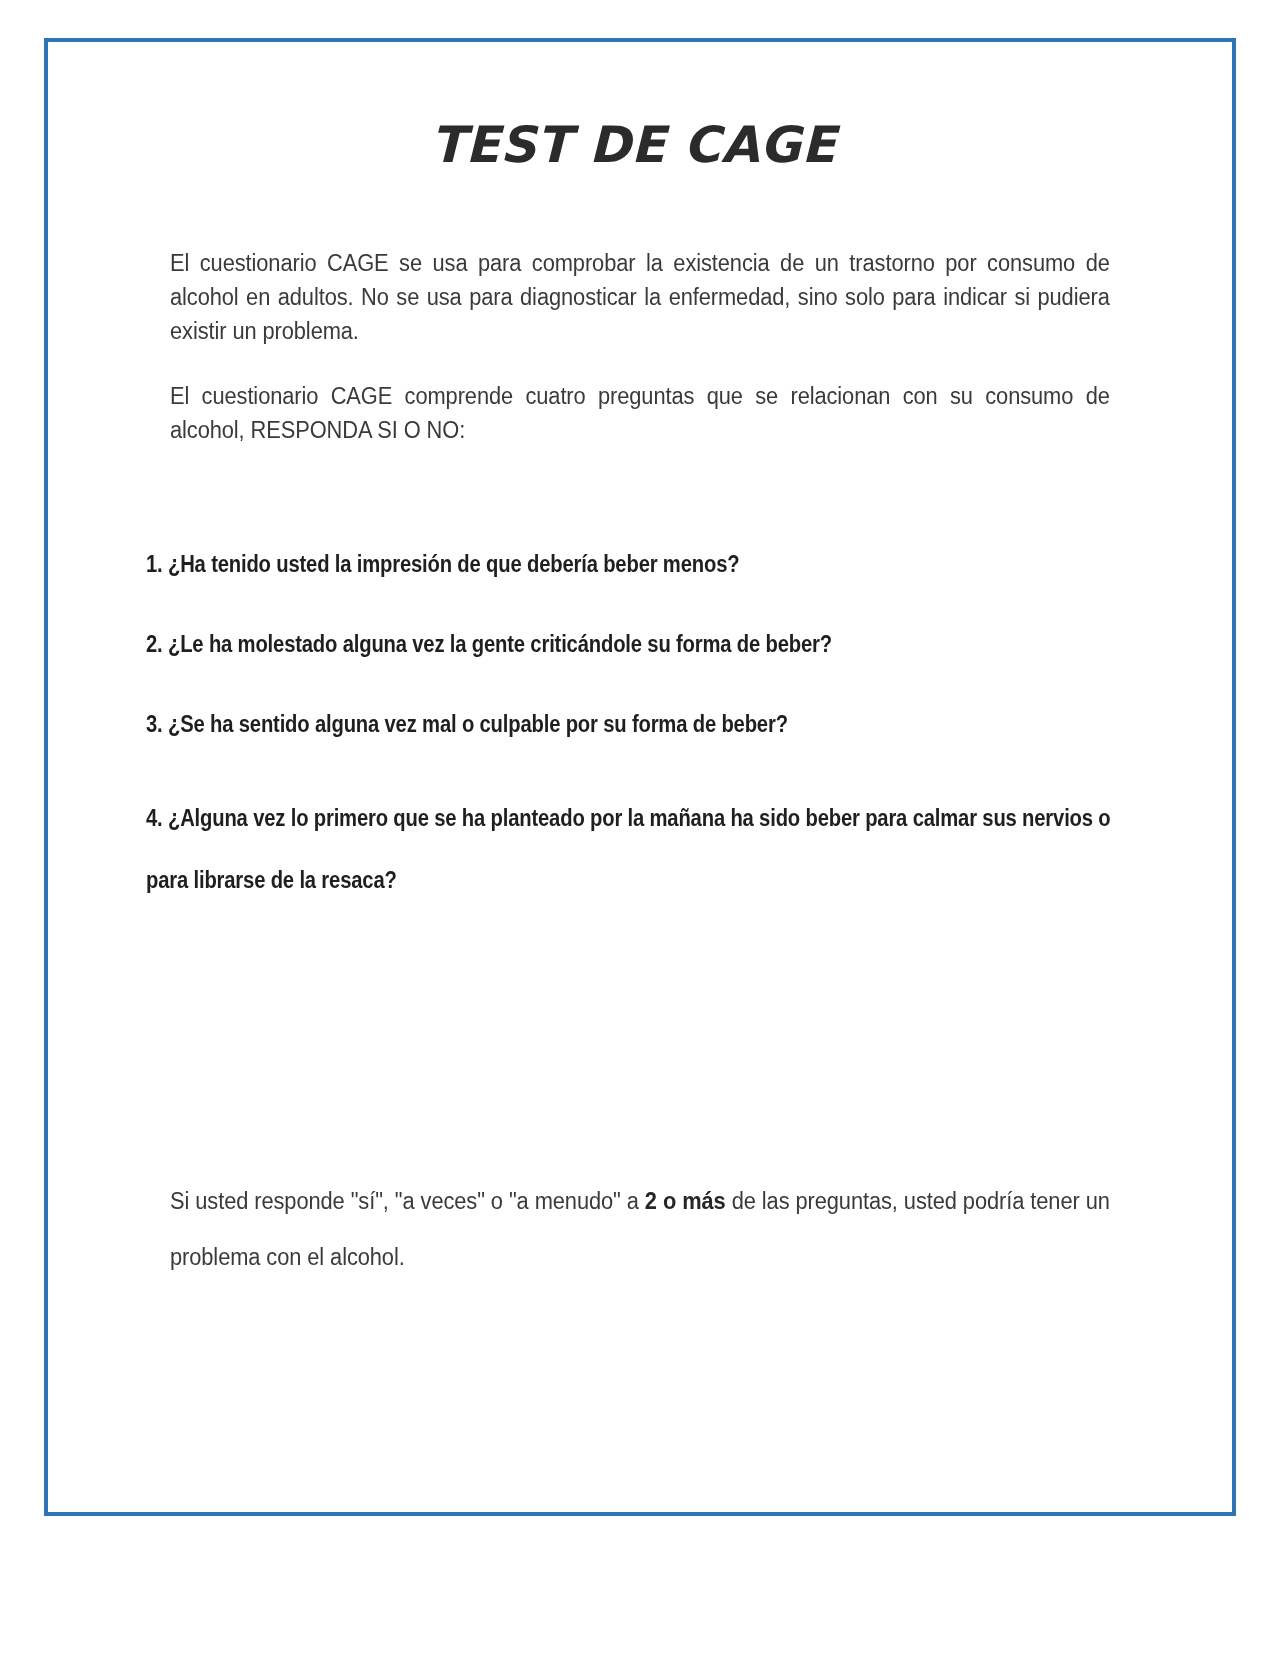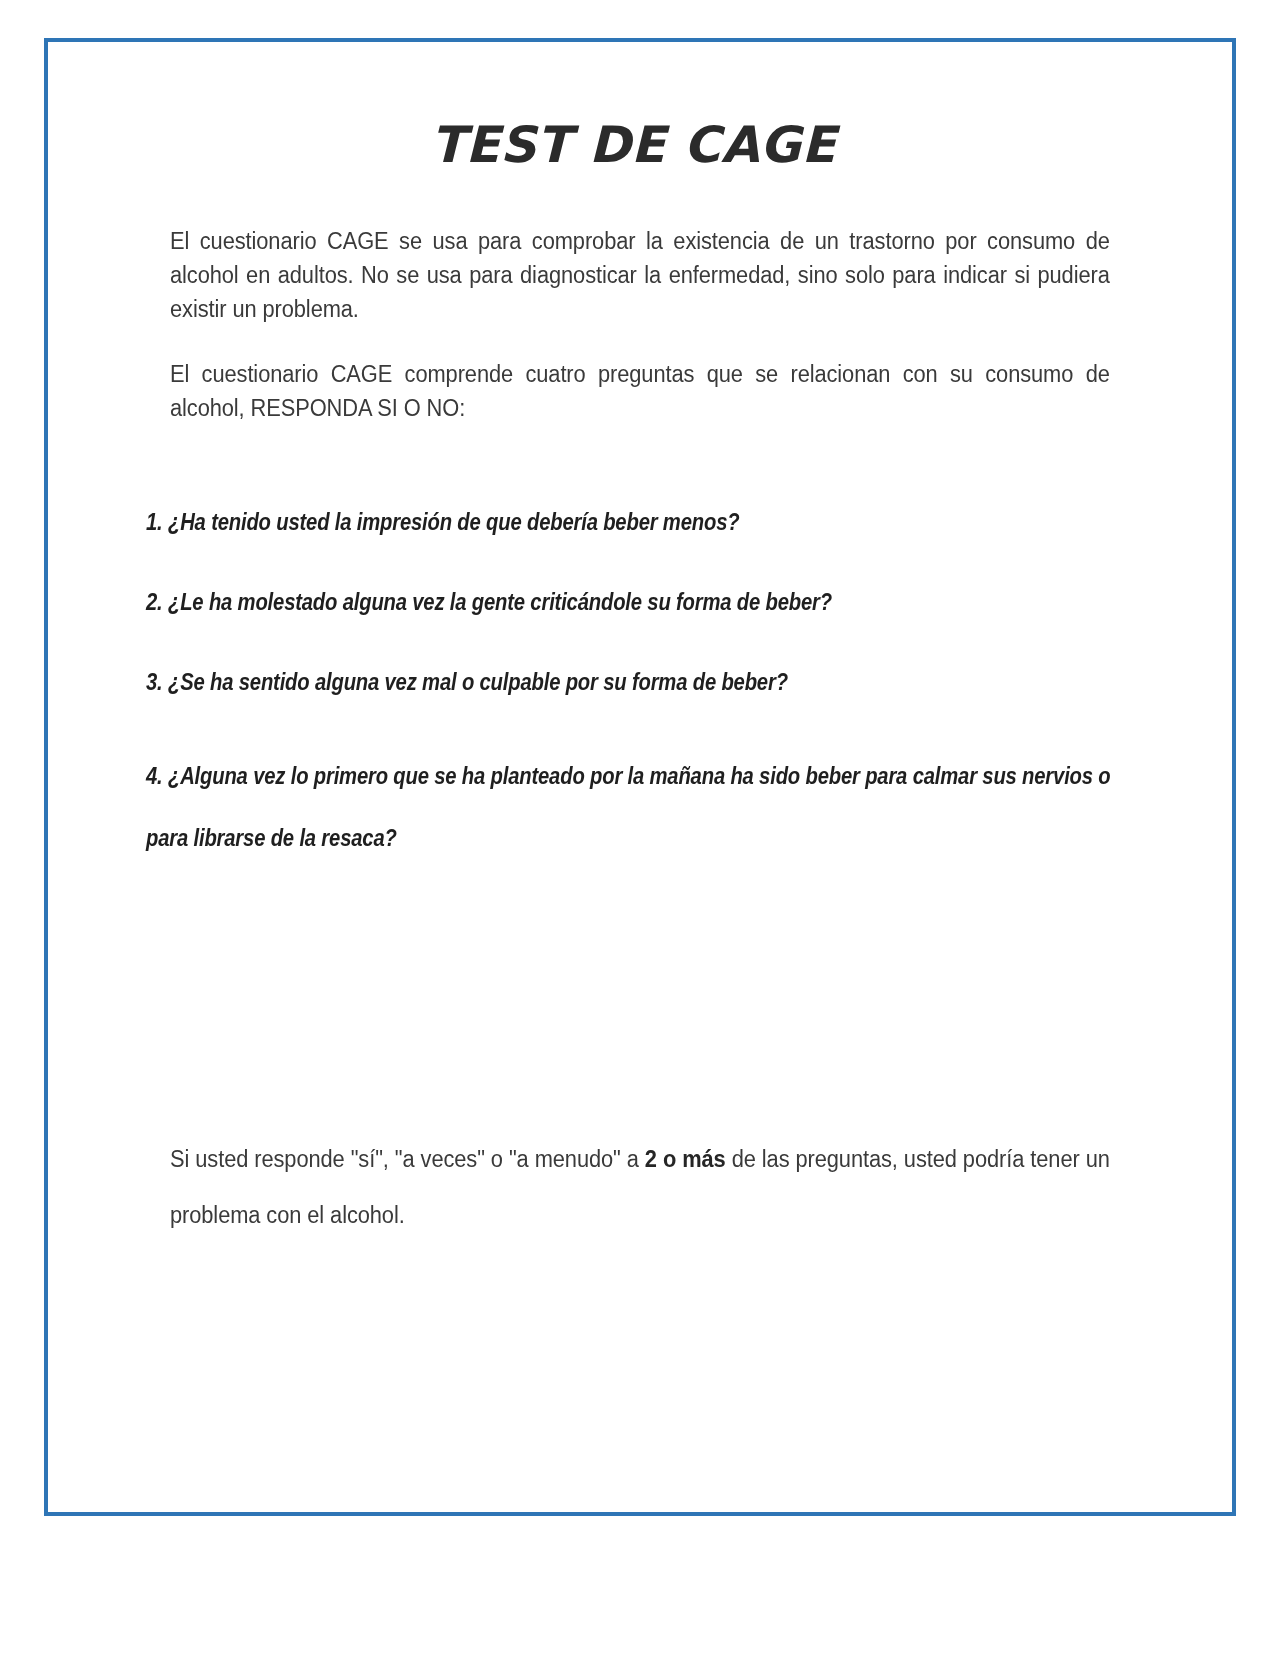--- a/index.html
+++ b/index.html
@@ -51,42 +51,41 @@
     font-family: "DejaVu Sans", sans-serif;
     font-size: 50px;
     font-weight: 700;
     font-style: italic;
     letter-spacing: 0.5px;
     color: #2b2b2b;
     transform: skewX(-3deg);
   }
 
   .intro-block {
-    margin-top: 50px;
+    margin-top: 72px;
     padding: 0 26px 0 26px;
   }
 
   .para {
     margin: 0 0 31px 0;
     font-family: "Liberation Sans", sans-serif;
     font-weight: 300;
     font-size: 23.5px;
     line-height: 34px;
     color: #3a3a3a;
     text-align: justify;
     letter-spacing: -0.1px;
     transform: scaleX(0.93);
     transform-origin: left center;
     width: 107.5%;
   }
 
   .questions {
-    margin-top: 80px;
+    margin-top: 100px;
     padding: 0 2px;
-    font-style: italic;
   }
 
   .question {
     margin: 0 0 46px 0;
     font-family: "Liberation Sans", sans-serif;
     font-weight: 700;
     font-size: 23px;
     line-height: 34px;
     color: #1f1f1f;
     letter-spacing: -0.2px;

